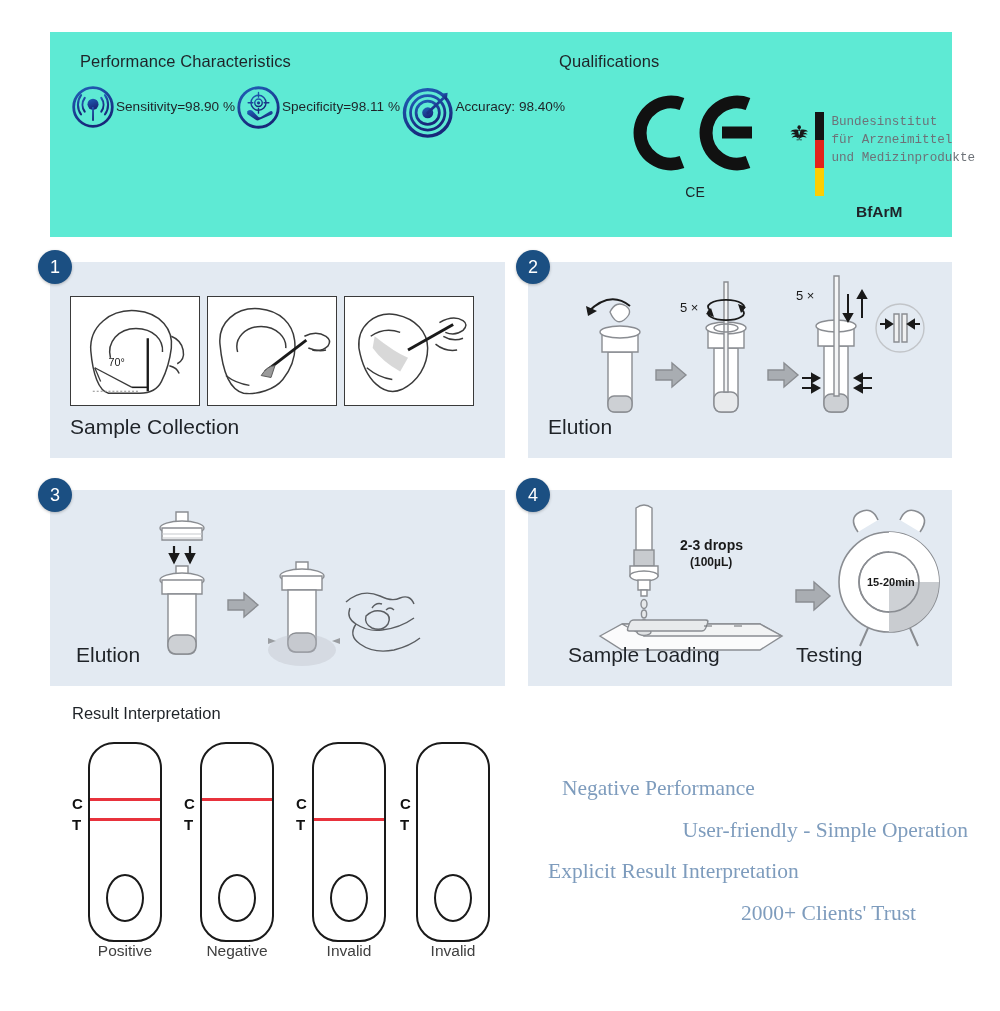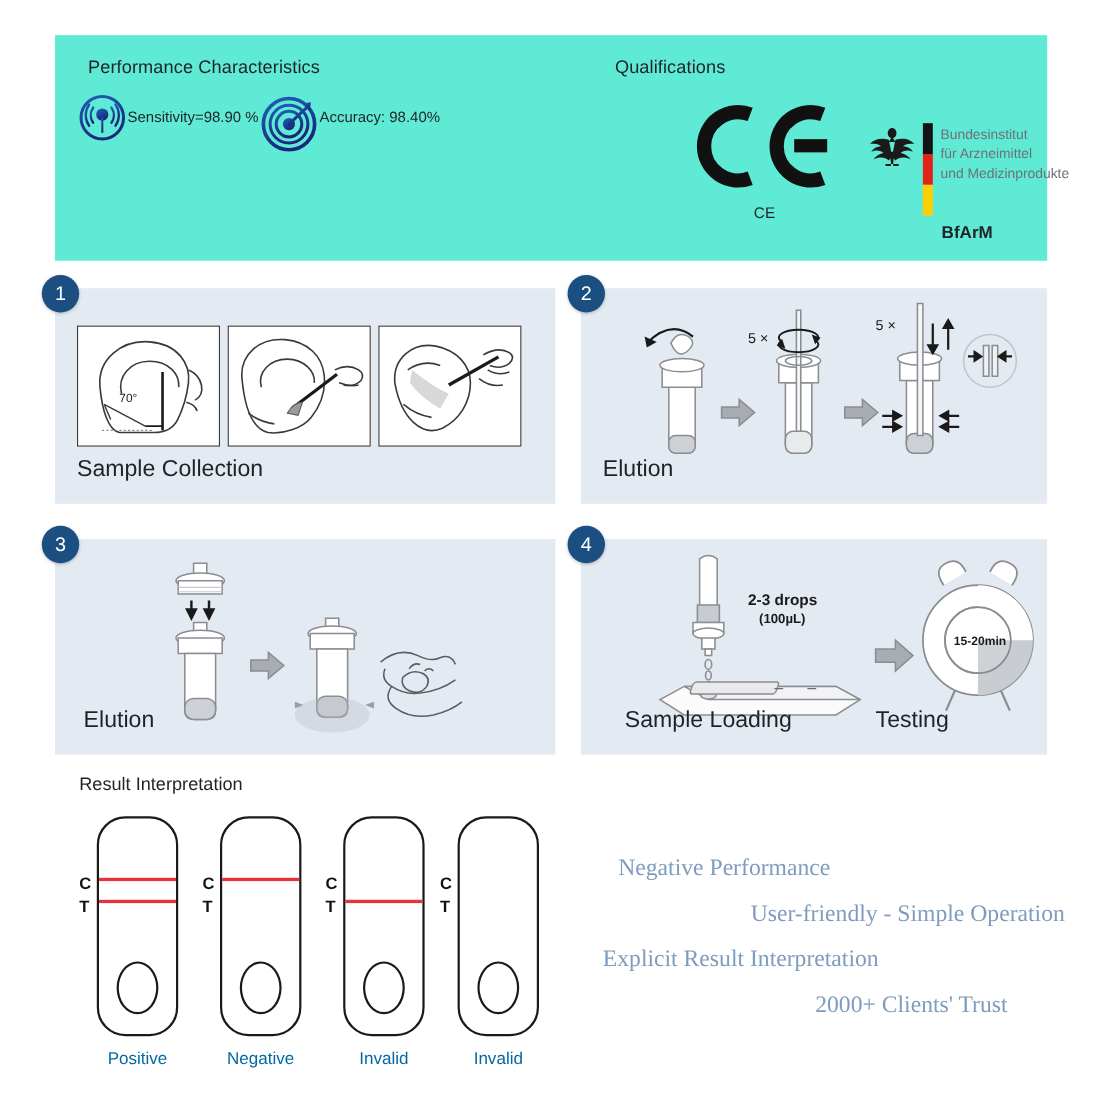--- a/index.html
+++ b/index.html
@@ -23,21 +23,21 @@
   .metric { width: 165px; display: flex; flex-direction: row; }
   .metric .icon-wrap { width: 76px; height: 76px; }
   .metric .caption { margin-top: 15px; font-size: 13.6px; color: #1f2328; white-space: nowrap; }
 
   
   #ce-block { position: absolute; left: 575px; top: 62px; width: 140px; text-align: center; }
   #ce-label { margin-top: 8px; font-size: 14px; color: #1f2328; }
 
   
   #bfarm-block { position: absolute; left: 740px; top: 80px; width: 185px; }
-  .bfarm-row { display: flex; align-items: flex-start; gap: 7px; }
+  .bfarm-row { display: flex; align-items: flex-start; gap: 7px; font-family: Liberation Mono, monospace; }
   .flag-bar { width: 9px; height: 84px; display: flex; flex-direction: column; flex: none; }
   .flag-bar i { display: block; width: 100%; height: 33.333%; }
   .fb-black { background: #141414; }
   .fb-red { background: #e2231a; }
   .fb-gold { background: #ffce00; }
   .bfarm-text { font-size: 12.6px; line-height: 1.42; color: #6d7278; white-space: nowrap; padding-top: 2px; }
   #bfarm-label { margin-top: 7px; margin-left: 66px; font-size: 15.5px; font-weight: bold; color: #1f2328; }
 
   
   .step-panel { position: absolute; }
@@ -71,21 +71,21 @@
     width: 74px; height: 200px;
     border: 2.4px solid #1a1a1a; border-radius: 26px; background: #fff;
   }
   .ct-labels {
     position: absolute; left: -18px; top: 49px;
     font-size: 15px; font-weight: bold; color: #111; line-height: 21px;
   }
   .line-red { position: absolute; left: 0; width: 100%; height: 3.4px; background: #e8323c; }
   .window { position: absolute; left: 50%; transform: translateX(-50%); bottom: 18px;
             width: 38px; height: 48px; border: 2.2px solid #1a1a1a; border-radius: 50%; }
-  .result-name { margin-top: 12px; text-align: center; font-size: 15.5px; color: #0369a1; }
+  .result-name { text-align: center; font-size: 15.5px; color: #404040; }
 
   
   #taglines { position: absolute; left: 548px; top: 778px; width: 420px; }
   .tagline {
     font-family: "Liberation Serif", serif;
     font-size: 21.5px; color: #7e9cbd; line-height: 1.0;
     margin-bottom: 20px; white-space: nowrap;
   }
   .tl-0 { text-align: left; padding-left: 14px; }
   .tl-1 { text-align: right; padding-right: 0px; }
@@ -114,20 +114,39 @@
           <rect x="48" y="50" width="4" height="30" fill="url(#g1)"></rect>
           <path d="M32 30 A 26 26 0 0 0 32 60" fill="none" stroke="url(#g1)" stroke-width="4.5" stroke-linecap="round"></path>
           <path d="M68 30 A 26 26 0 0 1 68 60" fill="none" stroke="url(#g1)" stroke-width="4.5" stroke-linecap="round"></path>
           <path d="M24 24 A 36 36 0 0 0 24 66" fill="none" stroke="url(#g1)" stroke-width="4.5" stroke-linecap="round"></path>
           <path d="M76 24 A 36 36 0 0 1 76 66" fill="none" stroke="url(#g1)" stroke-width="4.5" stroke-linecap="round"></path>
         </svg>
       </div>
       <div class="caption">Sensitivity=98.90 %</div>
     </div>
 
+    <div class="metric">
+      <div class="icon-wrap">
+        <svg viewBox="0 0 100 100">
+          <defs>
+              <linearGradient id="g2" x1="0" y1="0" x2="0.4" y2="1">
+            <stop offset="0" stop-color="#2060b8"></stop>
+                <stop offset="1" stop-color="#18277a"></stop>
+              </linearGradient>
+            </defs>
+          <circle cx="50" cy="50" r="42" fill="none" stroke="url(#g2)" stroke-width="6"></circle>
+          <circle cx="50" cy="40" r="16" fill="none" stroke="url(#g2)" stroke-width="3"></circle>
+          <circle cx="50" cy="40" r="8" fill="none" stroke="url(#g2)" stroke-width="3"></circle>
+          <circle cx="50" cy="40" r="3.4" fill="url(#g2)"></circle>
+          <path d="M50 18 V28 M50 52 V62 M28 40 H38 M62 40 H72" stroke="url(#g2)" stroke-width="3" stroke-linecap="round"></path>
+          <path d="M26 58 q8 -6 14 2 l10 10 q2 2 5 0 l20 -12 q4 -2 5 2 q1 3 -2 5 L52 76 q-4 3 -8 0 L26 64 z" fill="url(#g2)"></path>
+        </svg>
+      </div>
+      <div class="caption">Specificity=98.11 %</div>
+    </div>
 
     <div class="metric">
       <div class="icon-wrap">
         <svg viewBox="0 0 100 100">
           <defs>
               <linearGradient id="g3" x1="0" y1="0" x2="0.4" y2="1">
             <stop offset="0" stop-color="#2060b8"></stop>
                 <stop offset="1" stop-color="#18277a"></stop>
               </linearGradient>
             </defs>

